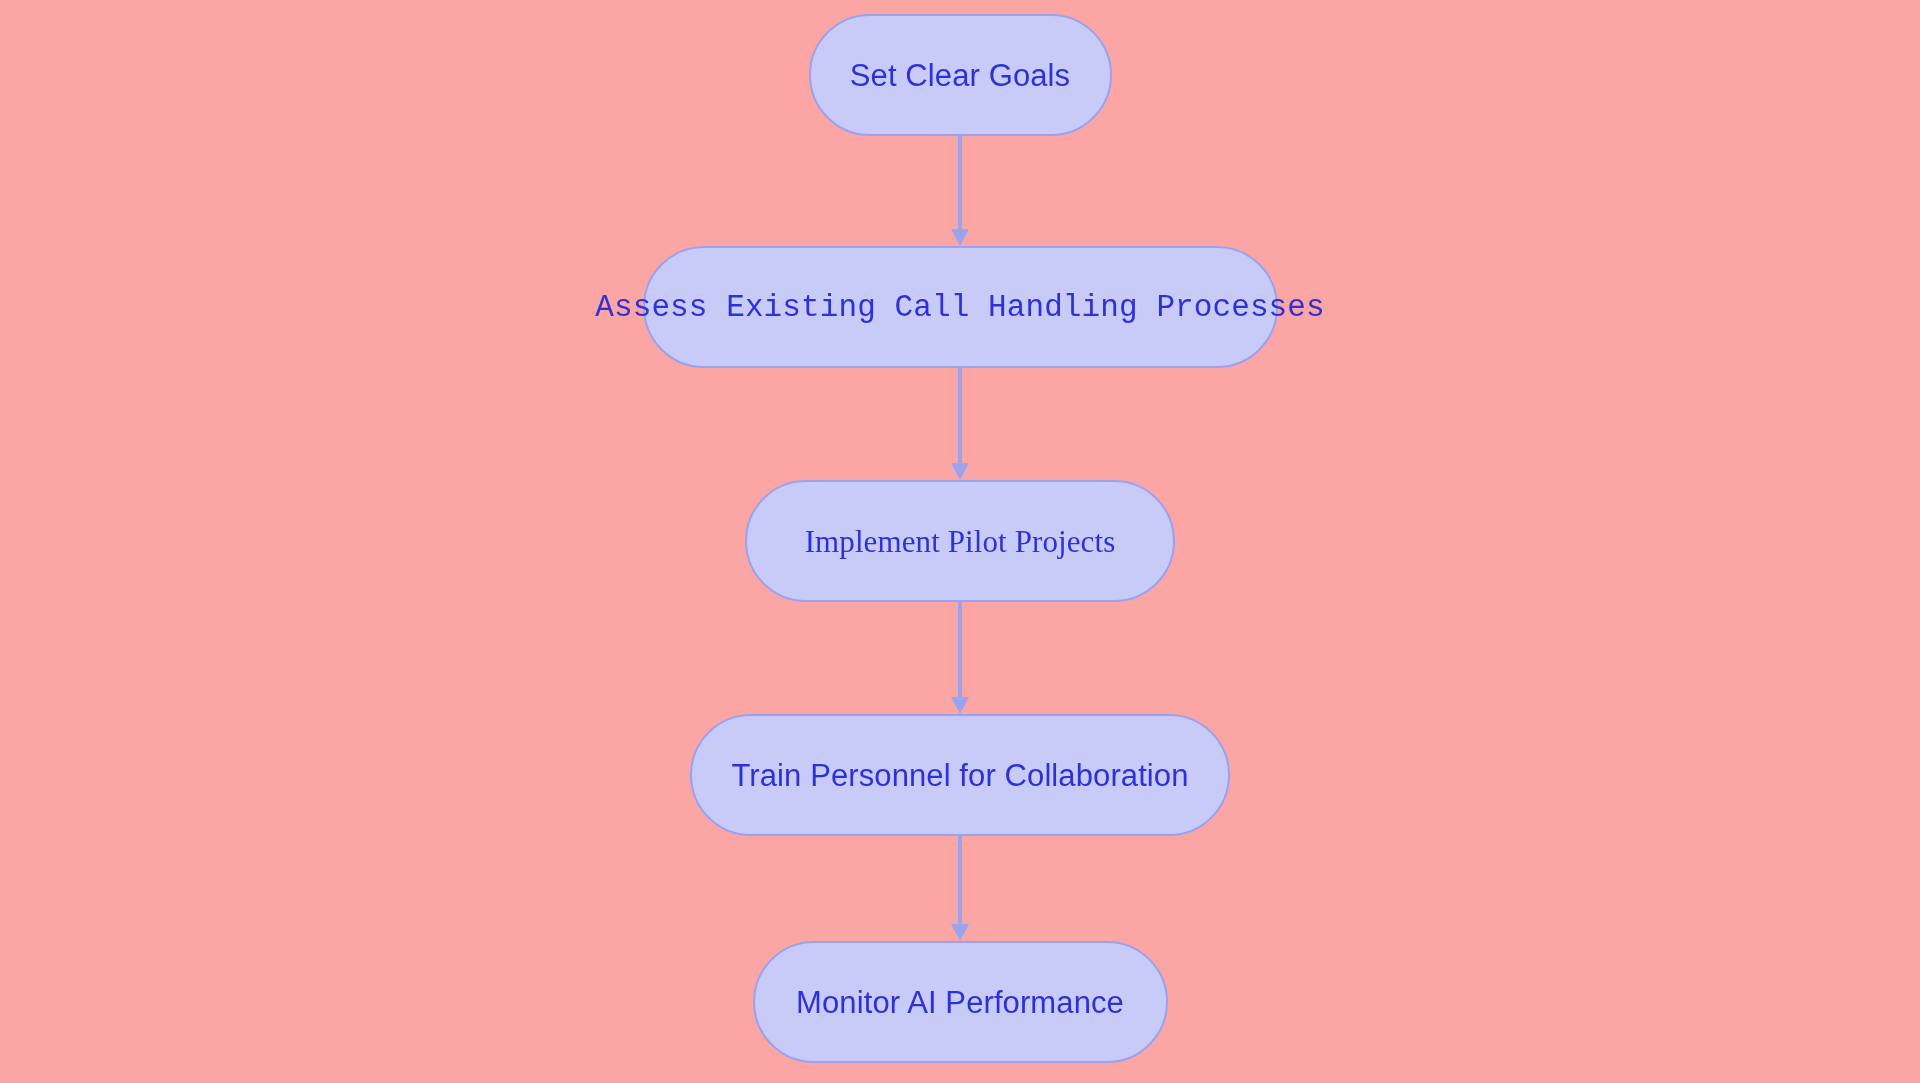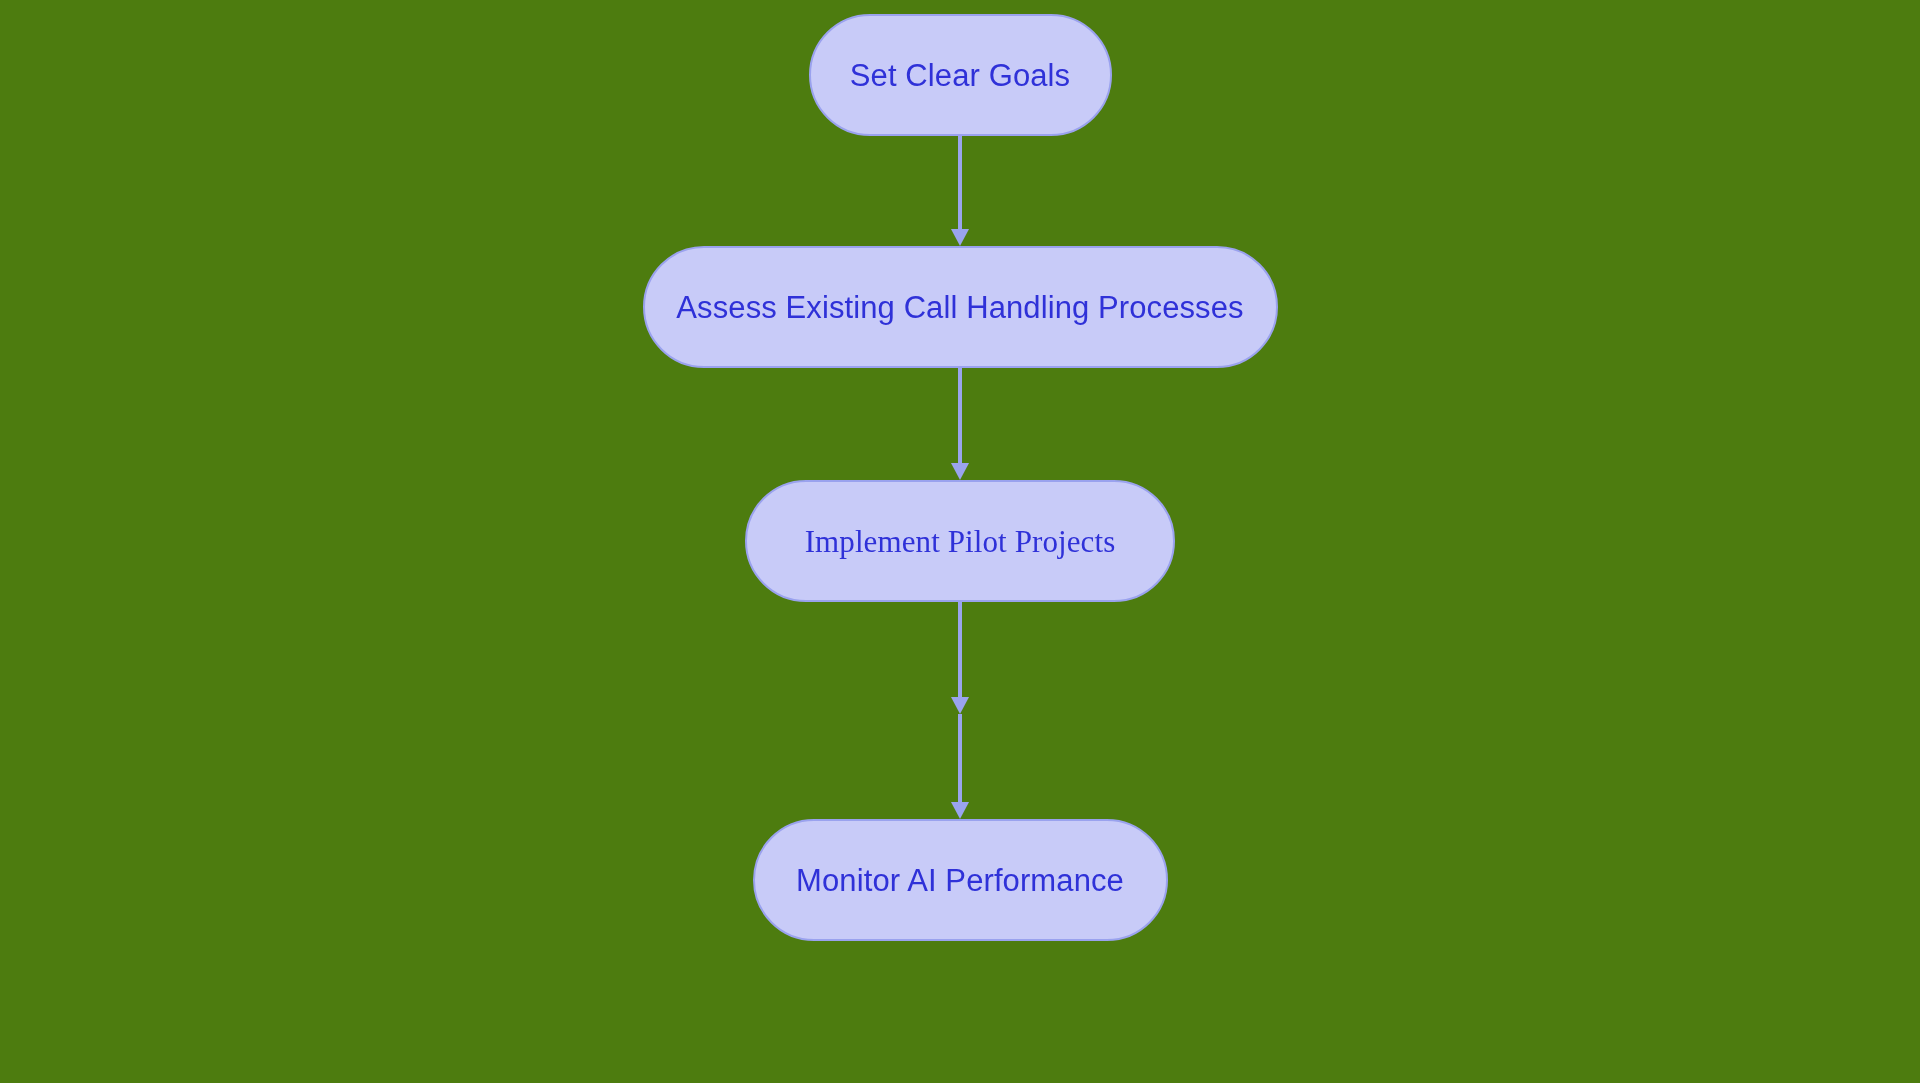--- a/index.html
+++ b/index.html
@@ -12,21 +12,21 @@
     height: 1083px;
     background: #ffffff;
     font-family: "Liberation Sans", sans-serif;
     overflow: hidden;
   }
 
   #flow-root {
     position: relative;
     width: 1920px;
     height: 1083px;
-    background: #4d7c0f;
+    background: #fca5a5;
   }
 
   .flow-stack {
     position: absolute;
     left: 0;
     top: 0;
     width: 1920px;
     height: 1083px;
     display: flex;
     flex-direction: column;
@@ -74,21 +74,21 @@
     height: 0;
     flex: none;
     border-left: 9px solid transparent;
     border-right: 9px solid transparent;
     border-top: 17px solid #9aa4ee;
   }
 
   
   #node-1 { width: 303px; margin-top: 14px; }
   #conn-1 { height: 110px; }
-  #node-2 { width: 635px; }
+  #node-2 { width: 635px; font-family: Liberation Mono, monospace; }
   #conn-2 { height: 112px; }
   #node-3 { width: 430px; font-family: Liberation Serif, serif; }
   #conn-3 { height: 112px; }
   #node-4 { width: 540px; }
   #conn-4 { height: 105px; }
   #node-5 { width: 415px; }
 </style>
 </head>
 <body>
 
@@ -115,20 +115,23 @@
 
     <div class="node" id="node-3">
       <span class="node-label">Implement Pilot Projects</span>
     </div>
 
     <div class="connector" id="conn-3">
       <div class="shaft"></div>
       <div class="arrowhead"></div>
     </div>
 
+    <div class="node" id="node-4">
+      <span class="node-label">Train Personnel for Collaboration</span>
+    </div>
 
     <div class="connector" id="conn-4">
       <div class="shaft"></div>
       <div class="arrowhead"></div>
     </div>
 
     <div class="node" id="node-5">
       <span class="node-label">Monitor AI Performance</span>
     </div>
 

